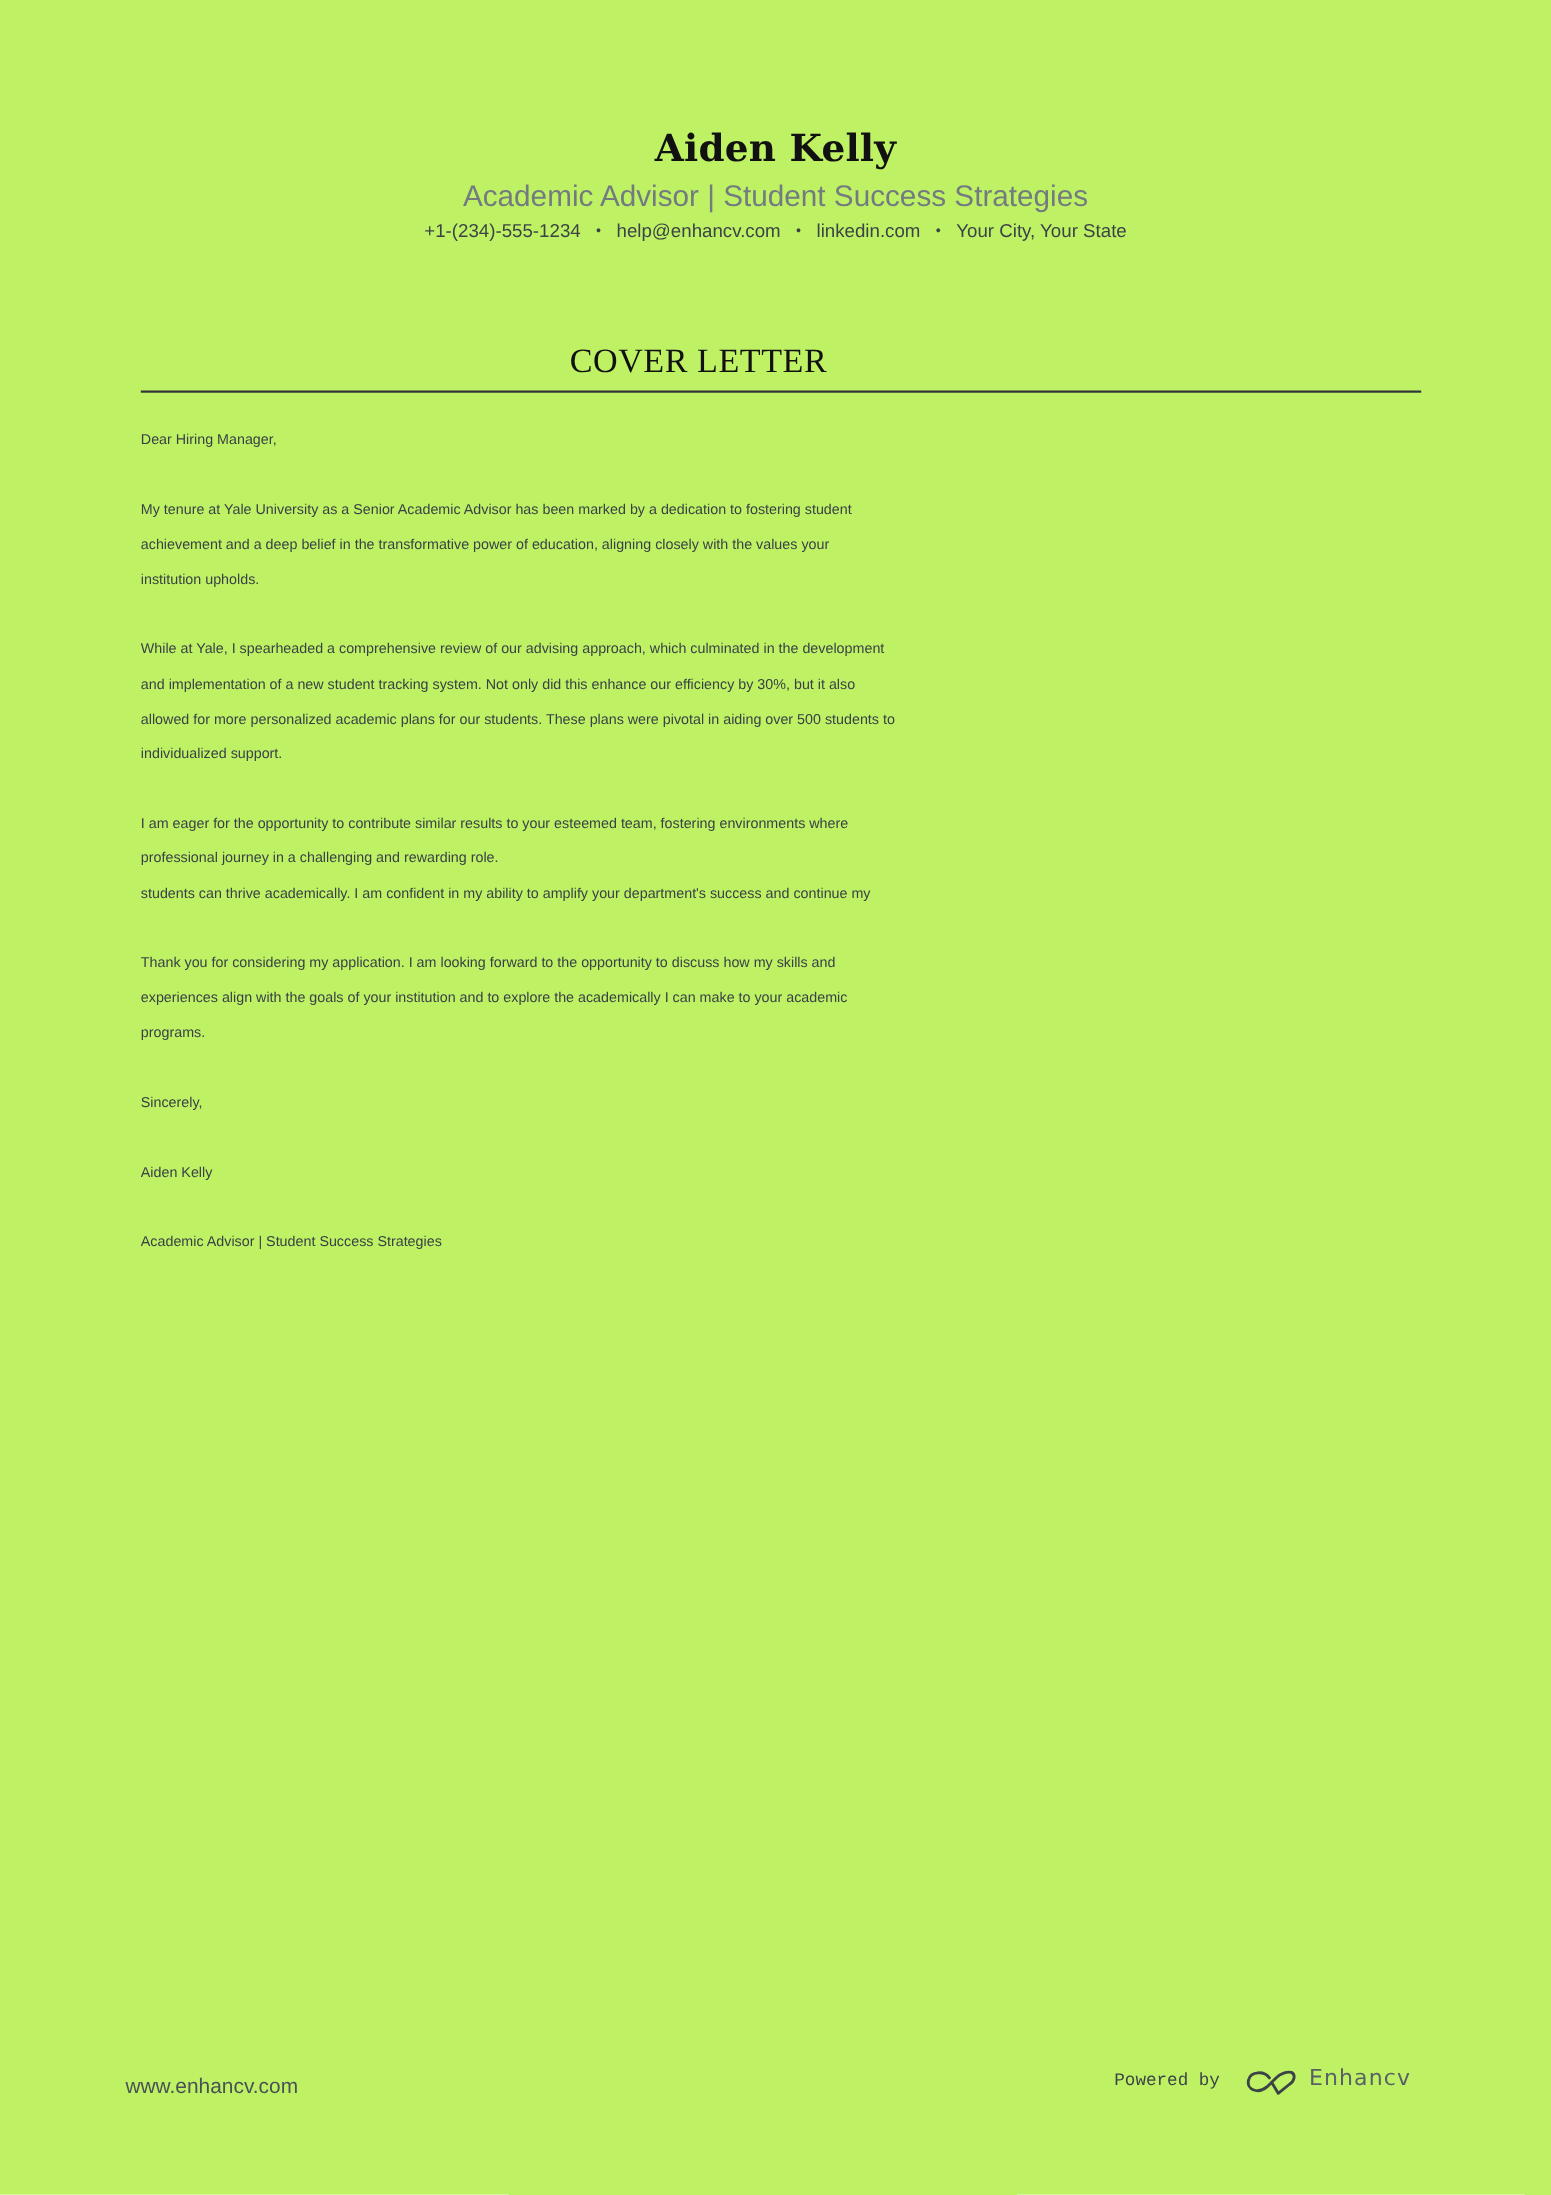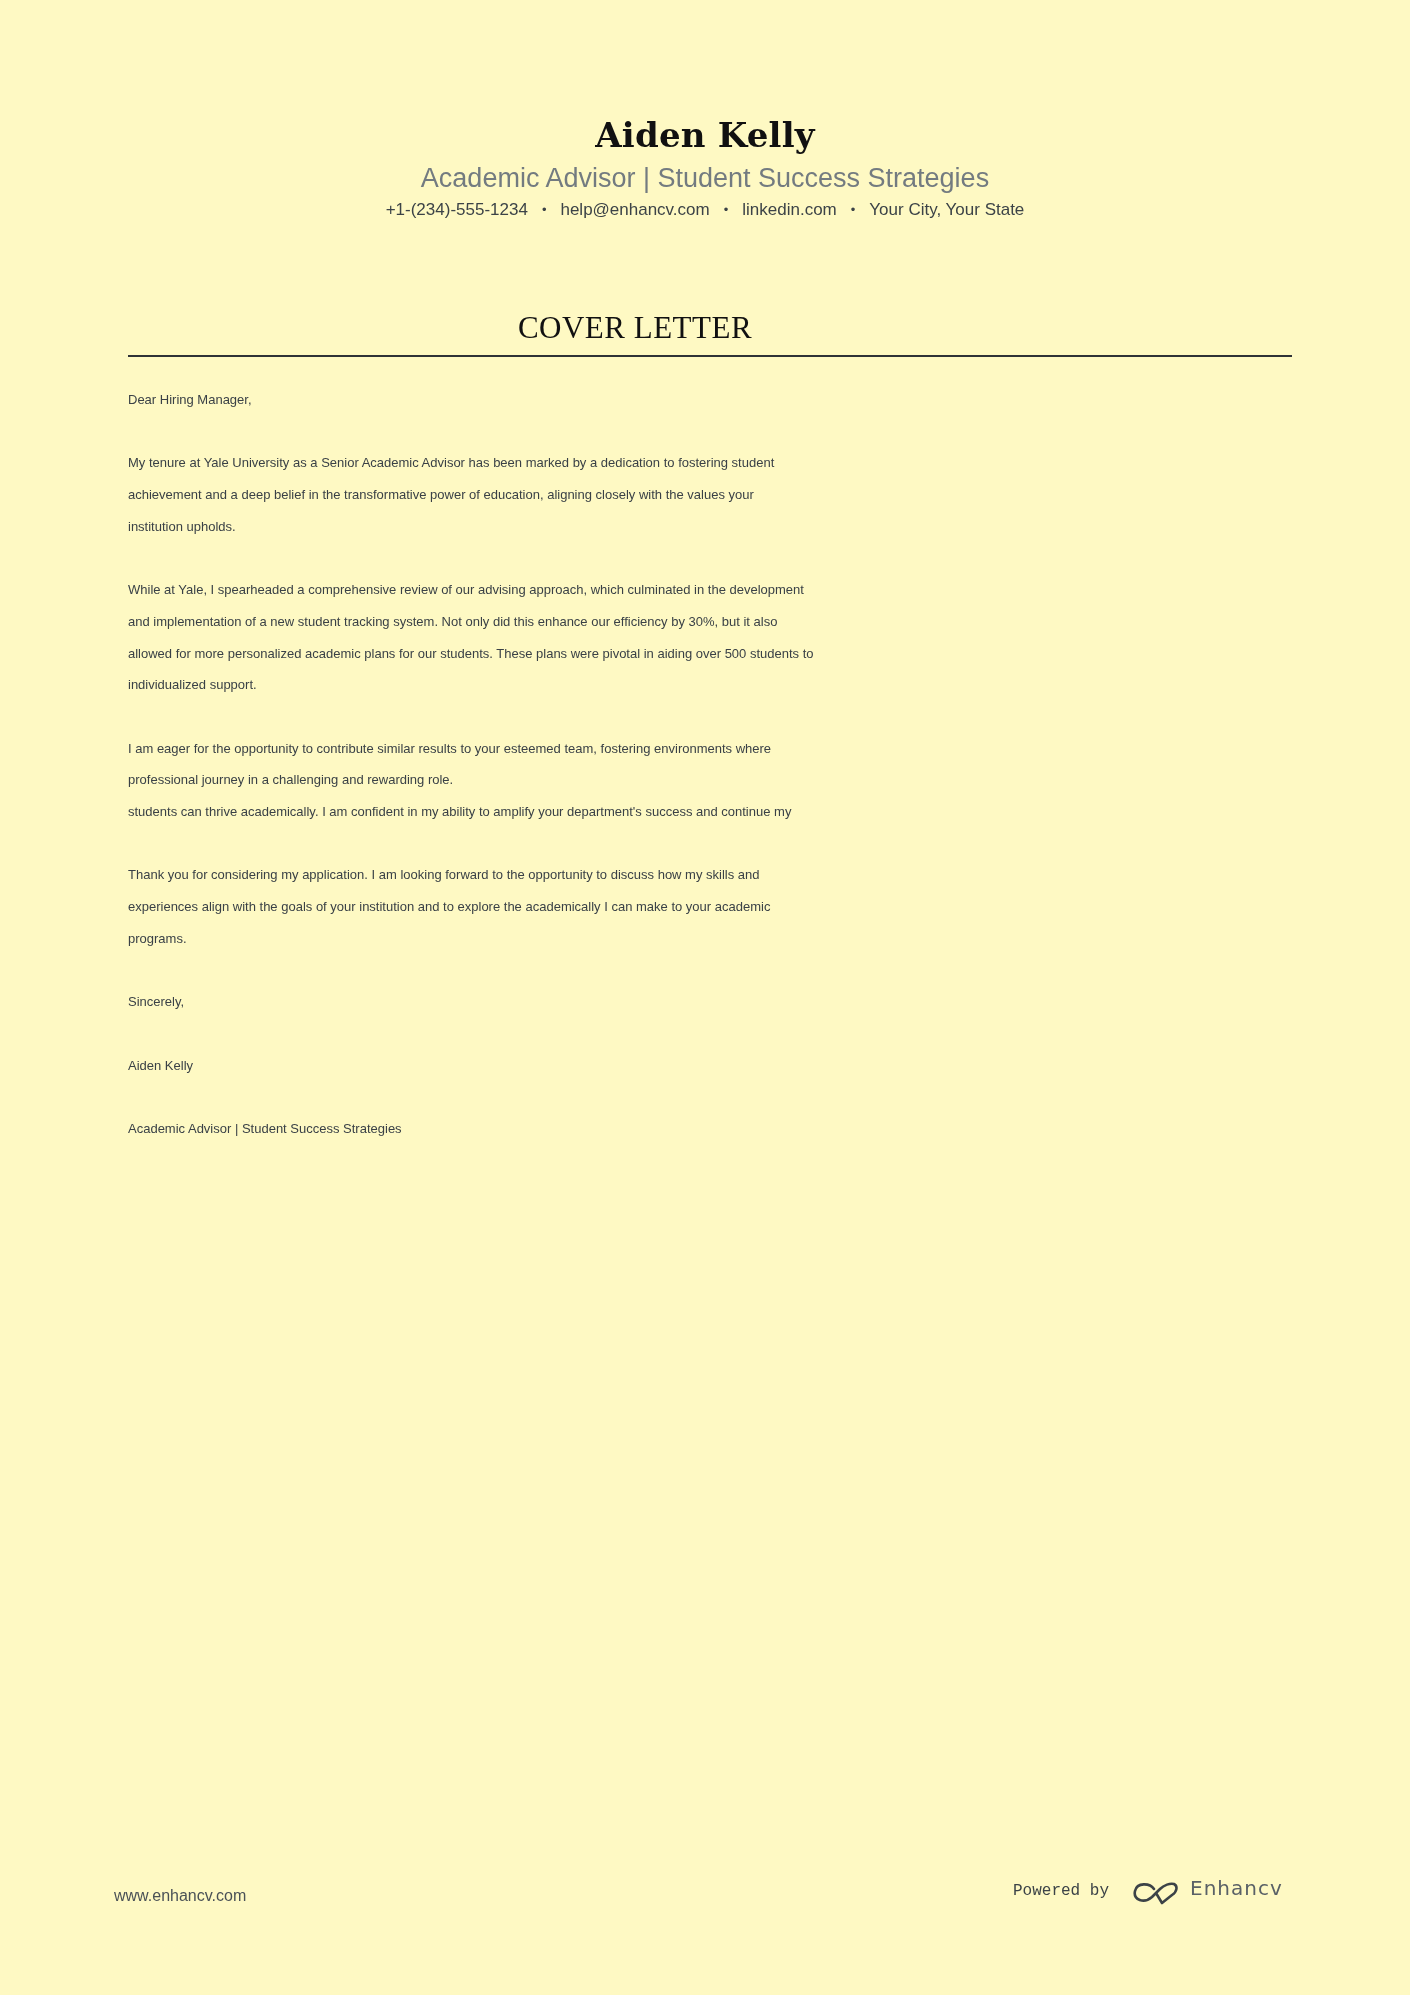--- a/index.html
+++ b/index.html
@@ -1,17 +1,17 @@
 <!DOCTYPE html>
 <html><head>
 <meta charset="utf-8">
 <style>
   html, body { margin: 0; padding: 0; background: #ffffff; }
   body { width: 1410px; height: 1995px; position: relative; overflow: hidden; }
-  .page { position: absolute; left: 0; top: 0; width: 1410px; height: 1995px; background: #fef9c3; }
+  .page { position: absolute; left: 0; top: 0; width: 1410px; height: 1995px; background: #bef264; }
 
   .header { position: absolute; left: 0; width: 1410px; text-align: center; }
   .name {
     top: 112px; font-family: "DejaVu Serif", "Liberation Serif", serif; font-weight: bold;
     font-size: 34px; color: #111111; line-height: 46px; letter-spacing: 0.2px;
   }
   .title {
     top: 160px; font-family: "Liberation Sans", "DejaVu Sans", sans-serif; font-size: 27px;
     color: #737b80; line-height: 36px;
   }
@@ -31,21 +31,21 @@
   .body-text {
     position: absolute; left: 128px; top: 384px; width: 1164px;
     font-family: Liberation Sans, sans-serif; font-size: 13px; color: #3a4146;
     line-height: 31.7px;
   }
   .para { margin: 0 0 31.7px 0; }
   .line { display: block; white-space: nowrap; }
 
   .footer-url {
     position: absolute; left: 114px; top: 1887px;
-    font-family: "Liberation Sans", "DejaVu Sans", sans-serif; font-size: 16px; color: #4a5156;
+    font-family: "Liberation Sans", "DejaVu Sans", sans-serif; font-size: 19px; color: #4a5156;
   }
   .powered {
     position: absolute; left: 1013px; top: 1882px;
     font-family: Liberation Mono, monospace; font-size: 16px; color: #3c4347;
   }
   .logo-mark { position: absolute; left: 1132px; top: 1880px; width: 48px; height: 26px; }
   .logo-word {
     position: absolute; left: 1190px; top: 1876px;
     font-family: "DejaVu Sans", "Liberation Sans", sans-serif; font-size: 20px; color: #5a6166;
     letter-spacing: 1px; font-weight: normal;

